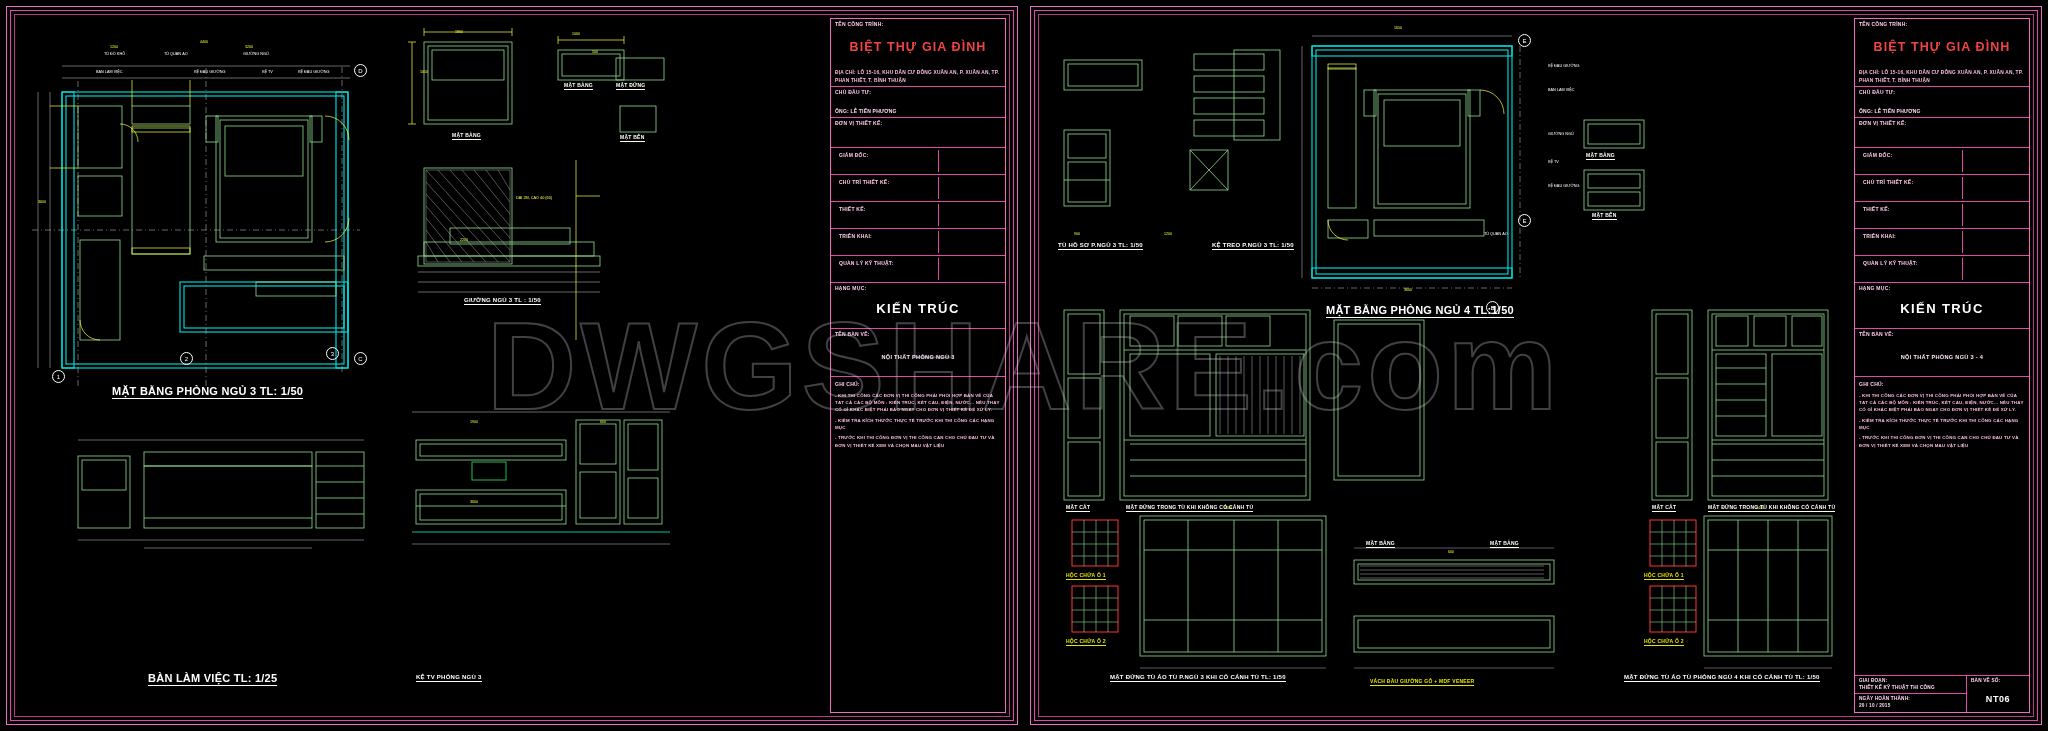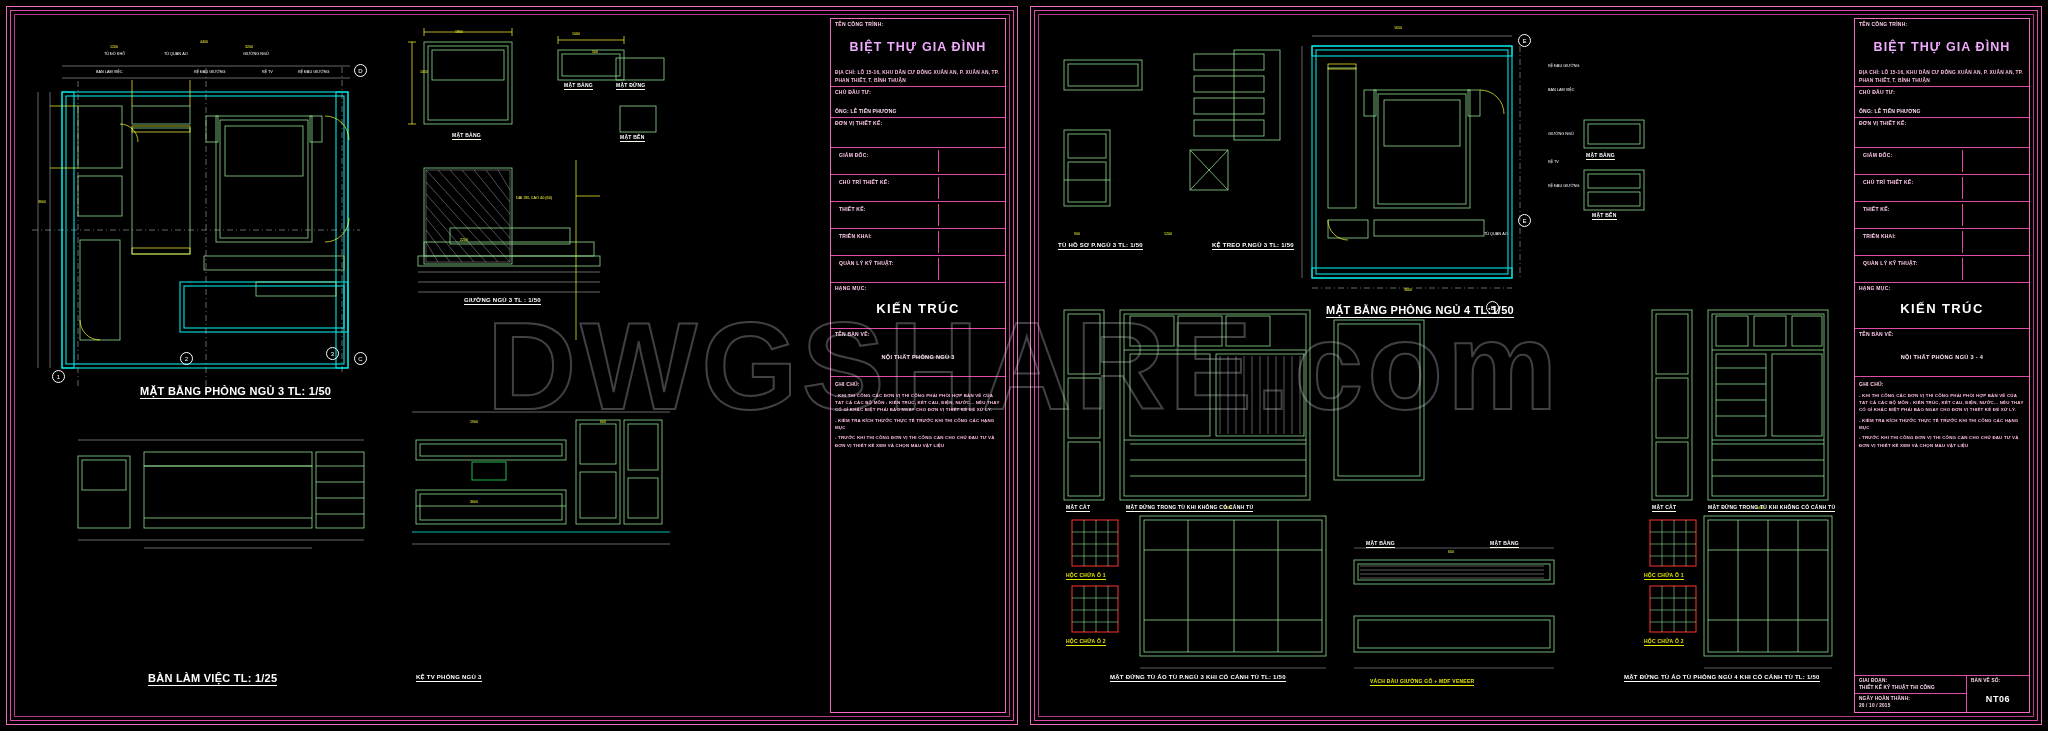--- a/index.html
+++ b/index.html
@@ -41,21 +41,21 @@
     border:1px solid #f06cc0;
     display:flex; flex-direction:column;
     font-size:5.1px; line-height:1.45;
     letter-spacing:.2px;
     color:#ffd9f0;
     background:rgba(0,0,0,0.25);
   }
   .tb-row { border-bottom:1px solid #e04ba8; padding:2px 4px; position:relative; }
   .tb-label { font-size:5px; font-weight:bold; color:#ffc9ea; letter-spacing:.25px;}
   .tb-big {
-    text-align:center; color:#f0abfc; font-weight:bold;
+    text-align:center; color:#ef4444; font-weight:bold;
     font-size:12.5px; letter-spacing:1.1px; padding:10px 0 9px;
   }
   .tb-addr { font-size:4.8px; color:#ffbde4; font-weight:bold; line-height:1.5; padding-top:4px;}
   .tb-person { font-size:5px; color:#ffd9f0; font-weight:bold; padding-top:12px;}
   .tb-sign { height:30px; }
   .tb-sign2 { height:22px; }
   .tb-hangmuc-val {
     text-align:center; font-size:13px; font-weight:bold; color:#fff;
     letter-spacing:1.4px; padding:7px 0 8px;
   }
@@ -272,21 +272,21 @@
       <div class="dim" style="left:18px;top:180px;">3600</div>
       <div class="dim" style="left:435px;top:10px;">1860</div>
       <div class="dim" style="left:552px;top:12px;">1060</div>
       <div class="dim" style="left:400px;top:50px;">1050</div>
       <div class="dim" style="left:572px;top:30px;">500</div>
       <div class="dim" style="left:440px;top:218px;">2200</div>
       <div class="dim" style="left:450px;top:400px;">1900</div>
       <div class="dim" style="left:450px;top:480px;">3600</div>
       <div class="dim" style="left:580px;top:400px;">600</div>
 
-      <div class="dlabel" style="left:120px;top:365px;">MẶT BẰNG PHÒNG NGỦ 3 TL: 1/50</div>
+      <div class="dlabel" style="left:92px;top:365px;">MẶT BẰNG PHÒNG NGỦ 3 TL: 1/50</div>
       <div class="dlabel" style="left:128px;top:652px;">BÀN LÀM VIỆC TL: 1/25</div>
       <div class="dlabel xs" style="left:432px;top:112px;">MẶT BẰNG</div>
       <div class="dlabel xs" style="left:544px;top:62px;">MẶT BẰNG</div>
       <div class="dlabel xs" style="left:596px;top:62px;">MẶT ĐỨNG</div>
       <div class="dlabel xs" style="left:600px;top:114px;">MẶT BÊN</div>
       <div class="dlabel sm" style="left:444px;top:277px;">GIƯỜNG NGỦ 3 TL : 1/50</div>
       <div class="dlabel sm" style="left:396px;top:654px;">KỆ TV PHÒNG NGỦ 3</div>
     </div>
 
     <div class="titleblock">

